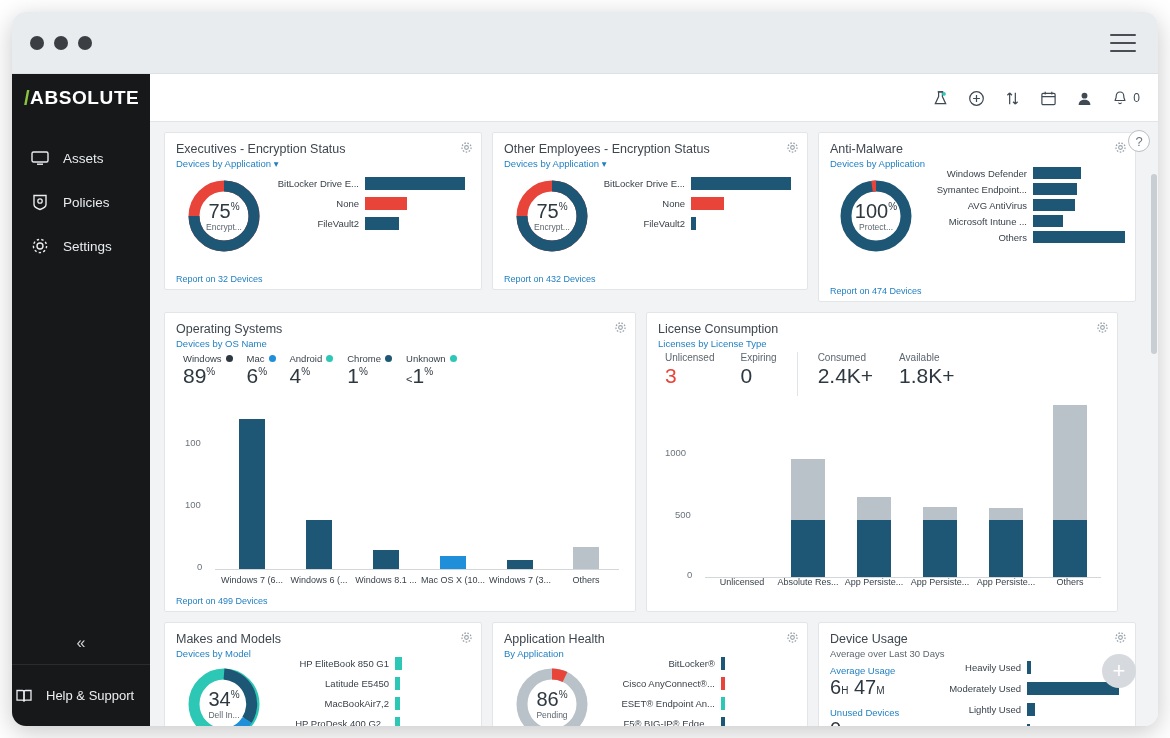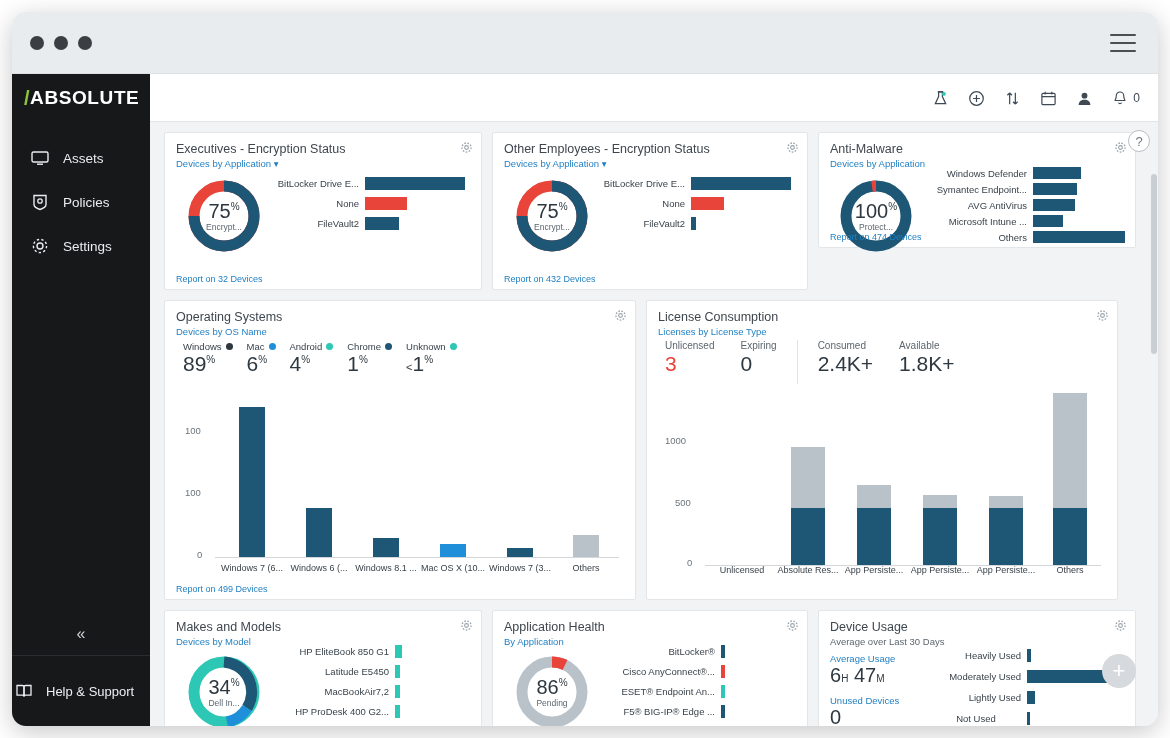--- a/index.html
+++ b/index.html
@@ -73,21 +73,21 @@
   .nav-icon { width: 20px; height: 20px; display: flex; align-items: center; justify-content: center; }
   .sidebar-bottom {
     position: absolute; bottom: 0; left: 0; width: 100%;
   }
   .collapse {
     height: 42px; display: flex; align-items: center; justify-content: center;
     color: #cfd3d6; font-size: 16px; cursor: pointer;
   }
   .help {
     display: flex; align-items: center; gap: 12px;
-    height: 71px; padding-left: 2px;
+    height: 62px; padding-left: 2px;
     border-top: 1px solid #2a2d30;
     font-size: 13px; color: #eceff1;
     cursor: pointer;
   }
 
   
   .topbar {
     position: absolute; left: 138px; top: 0;
     width: 1008px; height: 48px;
     background: #ffffff;
@@ -391,21 +391,21 @@
                 <div class="hbar red" style="width:33px;"></div>
               </div>
               <div class="hbar-row">
                 <div class="hbar-label" style="width:86px;">FileVault2</div>
                 <div class="hbar" style="width:5px;"></div>
               </div>
             </div>
             <div class="card-foot">Report on 432 Devices</div>
           </div>
 
-          <div class="card" style="width:318px;height:116px;">
+          <div class="card" style="width:318px;height:170px;">
             <div class="card-title">Anti-Malware</div>
             <div class="card-sub">Devices by Application</div>
             <div class="gear">
               <svg width="13" height="13" viewBox="0 0 18 18">
                   <circle cx="9" cy="9" r="2.6" fill="none" stroke="#9aa3ab" stroke-width="1.5"></circle>
                   <circle cx="9" cy="9" r="6.3" fill="none" stroke="#9aa3ab" stroke-width="1.8" stroke-dasharray="2.2 2.1"></circle>
                 </svg>
             </div>
             <div class="donut" style="position:absolute;left:20px;top:46px;width:74px;height:74px;">
               <svg width="74" height="74" viewBox="0 0 74 74">

